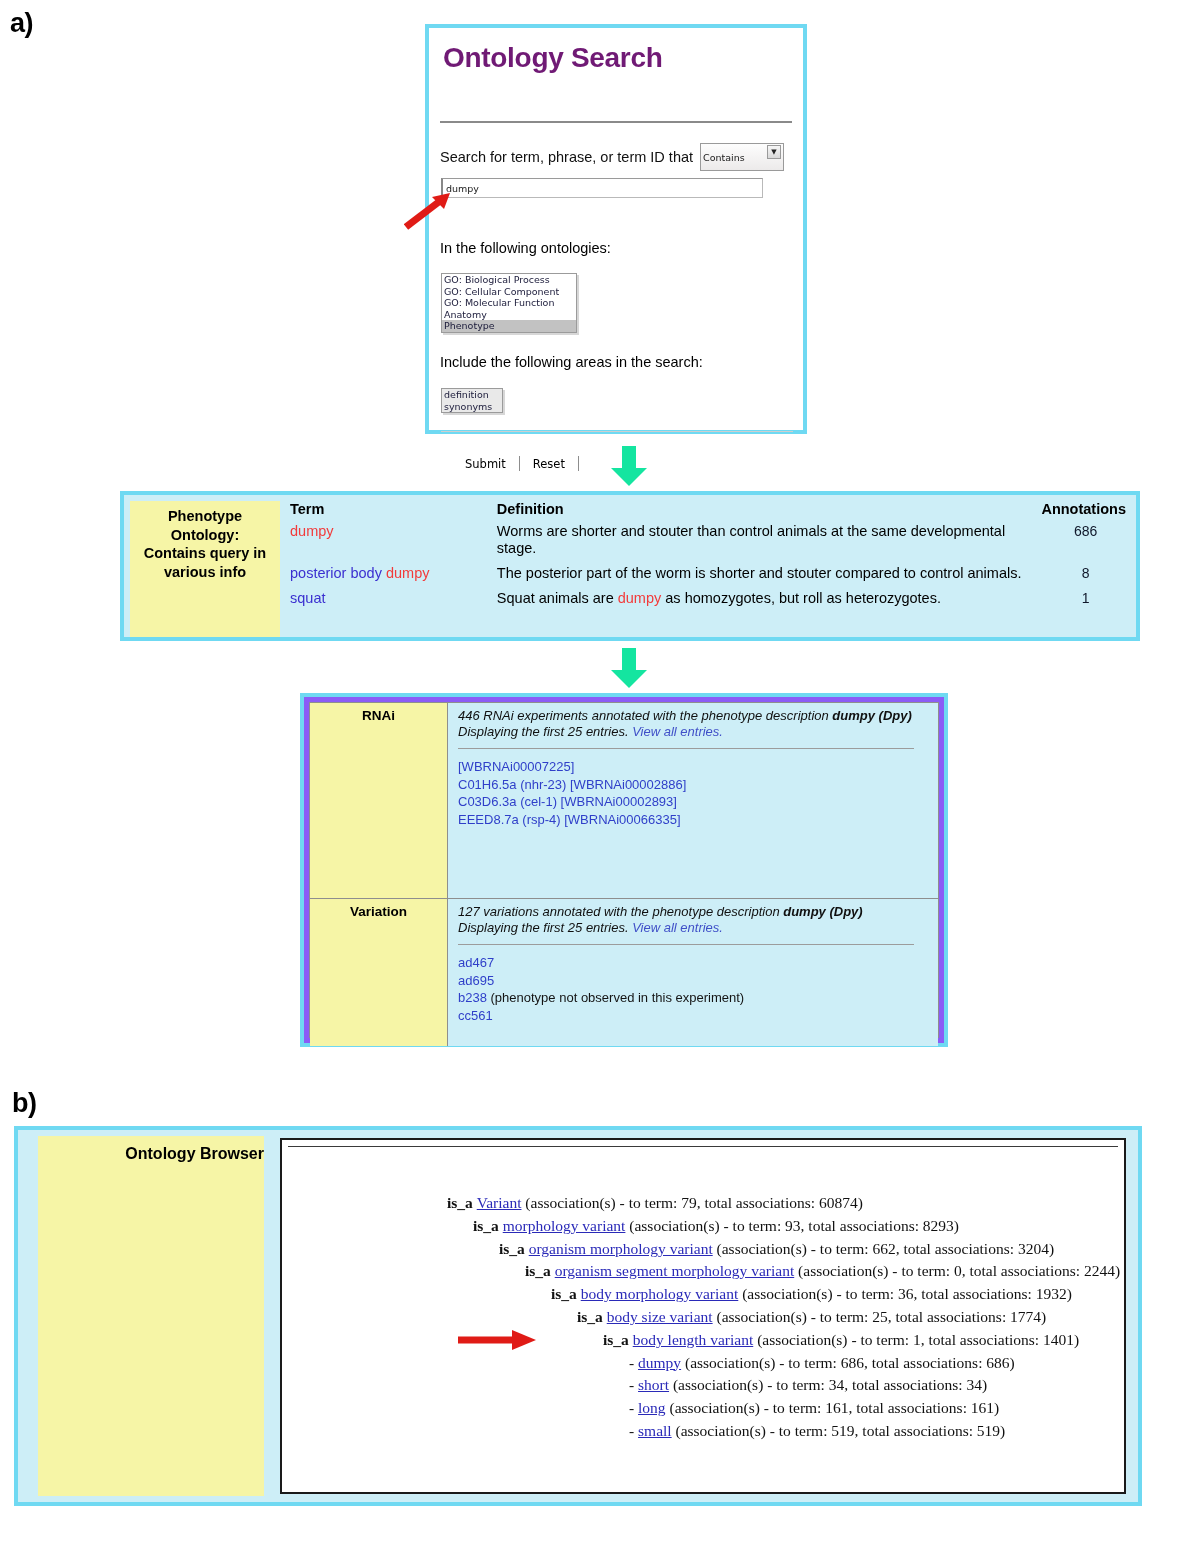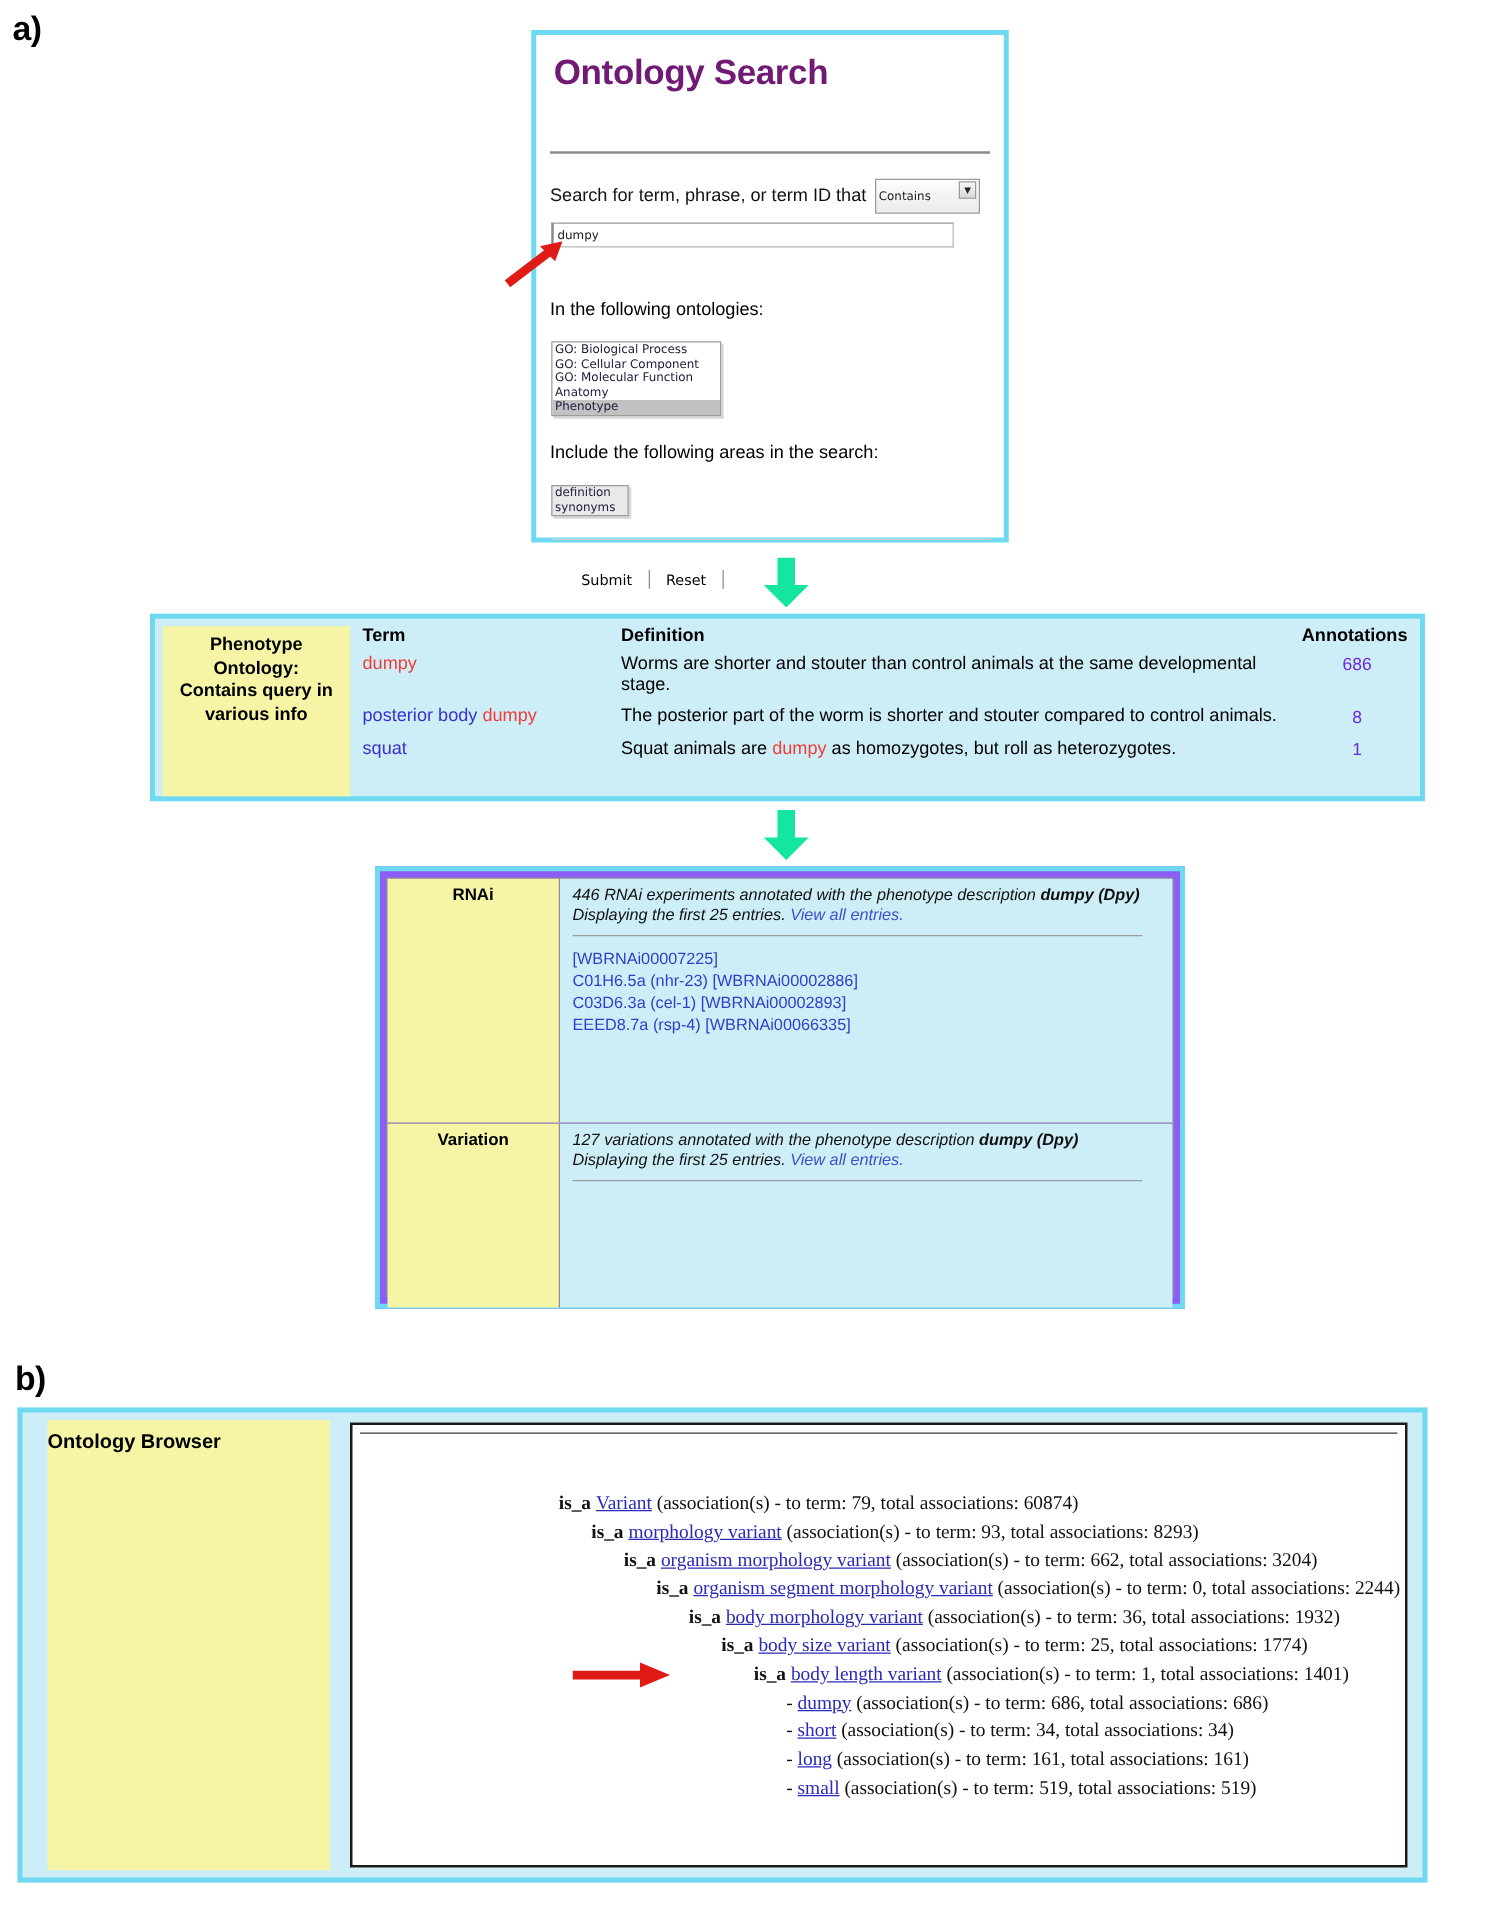--- a/index.html
+++ b/index.html
@@ -213,21 +213,21 @@
   #results-table td {
     vertical-align: top;
     padding: 2px 0 6px 0;
     line-height: 17px;
   }
   .col-term { width: 212px; }
   .col-def  { width: 560px; }
   .col-ann  { width: 68px; text-align: center; }
   .term-blue { color: #3a2fd0; }
   .term-red  { color: #f23b3b; }
-  .ann-val   { color: #6d28d9; font-size: 14px; }
+  .ann-val   { color: #0f172a; font-size: 14px; }
 
   
   #rnai-panel {
     left: 300px; top: 693px;
     width: 648px; height: 354px;
     background: #8b5cf6;
     border: 4px solid #6fd9f2;
   }
   #rnai-inner {
     position: absolute;
@@ -285,21 +285,21 @@
     width: 1128px; height: 380px;
     background: #cdeef7;
     border: 4px solid #6fd9f2;
   }
   #browser-sidecell {
     position: absolute;
     left: 20px; top: 6px;
     width: 226px; height: 360px;
     background: #f6f5a6;
     box-sizing: border-box;
-    text-align: left;
+    text-align: right;
     padding-top: 9px;
     font-weight: bold;
     font-size: 16px;
     color: #000;
   }
   #browser-content {
     position: absolute;
     left: 262px; top: 8px;
     width: 846px; height: 356px;
     background: #ffffff;
@@ -453,20 +453,26 @@
     </div>
 
     <div class="rnai-row" id="row-var">
       <div class="rnai-label-cell">Variation</div>
       <div class="rnai-body-cell">
         <div class="rnai-summary">
           <span>127 variations annotated with the phenotype description </span><b>dumpy (Dpy)</b><br>
           <span>Displaying the first 25 entries. </span><span class="rnai-link">View all entries.</span>
         </div>
         <div class="rnai-hr"></div>
+        <div id="variation-entries">
+            <div class="rnai-entry"><span>ad467</span></div>
+            <div class="rnai-entry"><span>ad695</span></div>
+            <div class="rnai-entry"><span>b238</span><span class="note"> (phenotype not observed in this experiment)</span></div>
+            <div class="rnai-entry"><span>cc561</span></div>
+          </div>
       </div>
     </div>
 
   </div>
 </div>
 
 <div id="browser-panel" class="cyan-panel">
   <div id="browser-sidecell">Ontology Browser</div>
   <div id="browser-content">
     <div id="tree">

